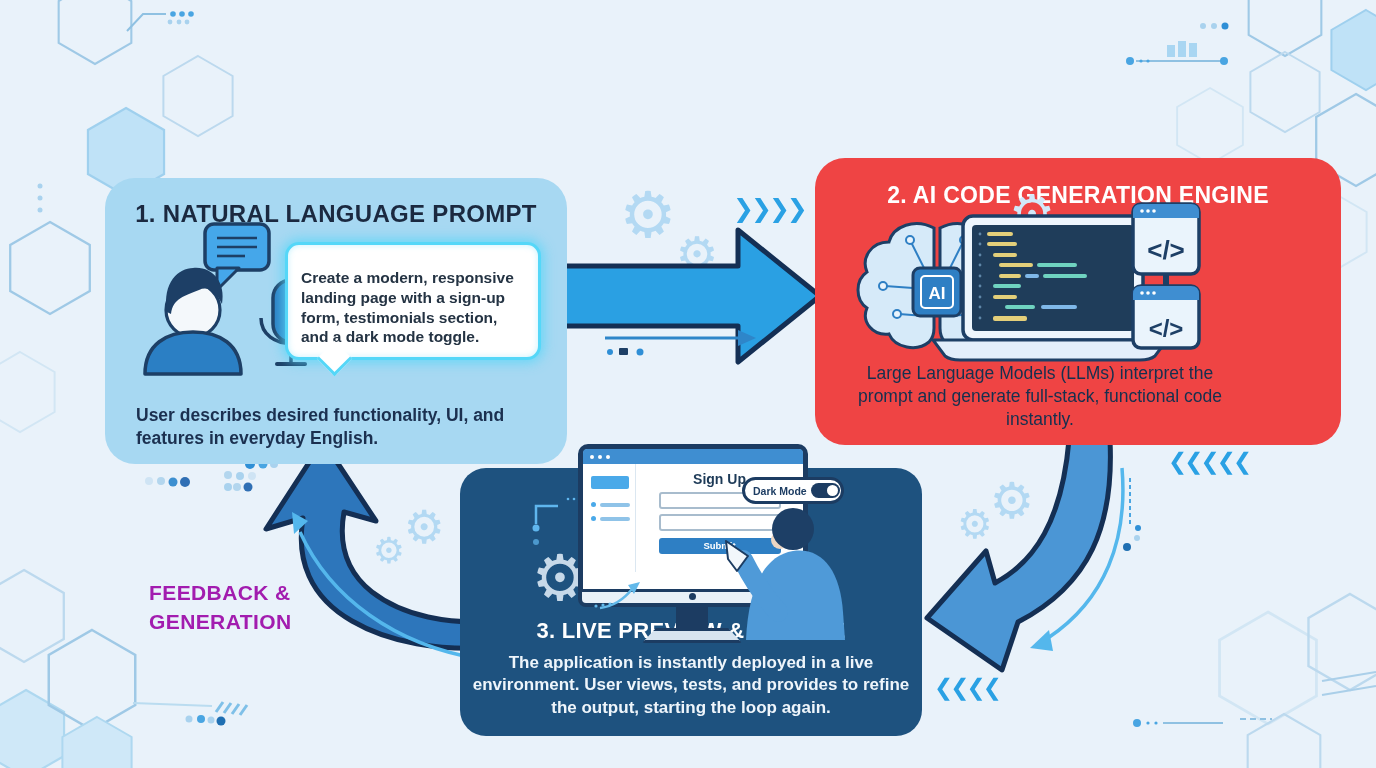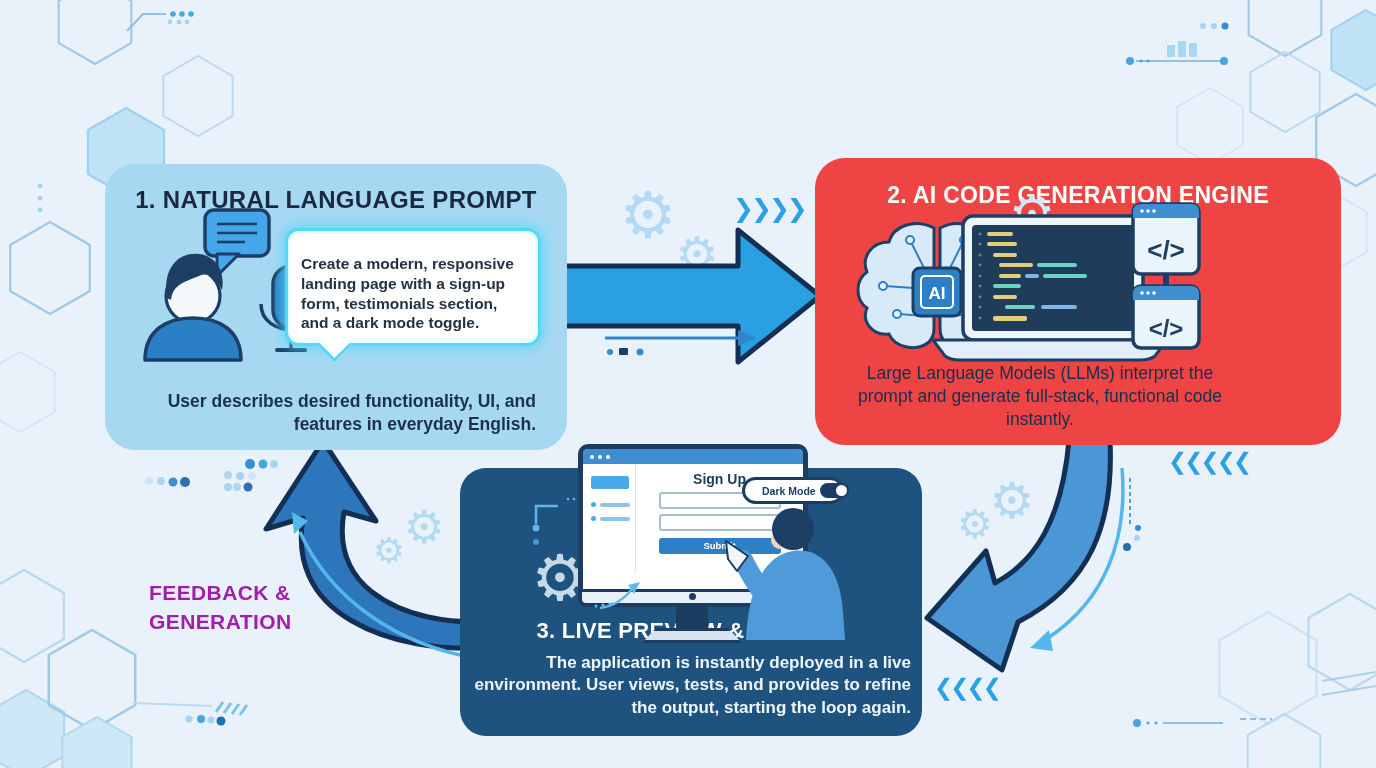--- a/index.html
+++ b/index.html
@@ -7,34 +7,34 @@
   .canvas{position:relative;width:1376px;height:768px;background:#e9f2fa;overflow:hidden;}
   svg{display:block;}
   .abs{position:absolute;}
   
   .title{position:absolute;top:36px;left:0;width:100%;text-align:center;
          font-size:47px;font-weight:800;color:#1c3860;letter-spacing:1px;}
   .subtitle{position:absolute;top:96px;left:0;width:100%;text-align:center;
          font-size:25px;font-weight:700;color:#23282e;letter-spacing:.8px;}
   
   .card{position:absolute;border-radius:30px;}
-  .card1{left:105px;top:164px;width:462px;height:286px;background:#a7d8f2;}
+  .card1{left:105px;top:178px;width:462px;height:286px;background:#a7d8f2;}
   .card2{left:815px;top:158px;width:526px;height:287px;background:#ef4444;}
   .card3{left:460px;top:468px;width:462px;height:268px;background:#1e527f;border-radius:26px;}
   .card1 .hd{position:absolute;top:22px;left:0;width:100%;text-align:center;
          font-size:24px;font-weight:800;color:#1b2940;letter-spacing:.3px;}
   .card2 .hd{position:absolute;top:24px;left:0;width:100%;text-align:center;
          font-size:23px;font-weight:800;color:#ffffff;letter-spacing:.3px;}
   .card3 .hd{position:absolute;top:150px;left:0;width:100%;text-align:center;
          font-size:22px;font-weight:800;color:#ffffff;letter-spacing:.3px;}
-  .cap1{position:absolute;top:226px;left:31px;width:400px;text-align:right;
+  .cap1{position:absolute;top:226px;left:31px;width:400px;text-align:left;
         font-size:17.5px;font-weight:600;color:#1b3050;line-height:1.3;}
   .cap2{position:absolute;top:204px;left:25px;width:400px;text-align:center;
         font-size:17.5px;font-weight:400;color:#14304f;line-height:1.32;}
-  .cap3{position:absolute;top:184px;left:11px;width:440px;text-align:right;
+  .cap3{position:absolute;top:184px;left:11px;width:440px;text-align:center;
         font-size:17px;font-weight:600;color:#eef5fb;line-height:1.32;}
   
   .pbubble{position:absolute;left:180px;top:64px;width:256px;height:118px;background:#ffffff;
         border:3px solid #55d7f8;border-radius:14px;
         box-shadow:0 0 12px 3px rgba(90,214,248,.8), inset 0 0 6px rgba(90,214,248,.35);
         box-sizing:border-box;padding:23px 13px;font-size:15.5px;font-weight:600;
         color:#243343;line-height:1.28;}
   .pbubble:after{content:"";position:absolute;left:34px;bottom:-14px;width:22px;height:22px;
         background:#fff;border-right:3px solid #55d7f8;border-bottom:3px solid #55d7f8;
         transform:rotate(45deg);}
@@ -66,21 +66,21 @@
   .mon-chin{position:absolute;left:578px;top:592px;width:230px;height:15px;background:#e9f1f8;
         border:4px solid #1c3c62;border-top:none;border-radius:0 0 8px 8px;box-sizing:border-box;}
   .mon-chin i{position:absolute;left:50%;top:1px;width:7px;height:7px;margin-left:-4px;border-radius:50%;background:#1c3c62;}
   .mon-neck{position:absolute;left:676px;top:606px;width:32px;height:24px;background:#1c3c62;}
   .mon-base{position:absolute;left:642px;top:628px;width:100px;height:15px;background:#d7e4f0;
         border:3px solid #1c3c62;box-sizing:border-box;
         clip-path:polygon(14% 0,86% 0,100% 100%,0 100%);border-radius:3px;}
   
   .dm-pill{position:absolute;left:742px;top:477px;width:102px;height:27px;background:#fff;
         border:3px solid #1c3c62;border-radius:15px;box-sizing:border-box;
-        display:flex;align-items:center;gap:4px;padding:0 3px 0 17px;}
+        display:flex;align-items:center;gap:4px;padding:0 3px 0 8px;}
   .dm-label{font-size:10.5px;font-weight:800;color:#1c3c62;white-space:nowrap;}
   .dm-toggle{width:29px;height:15px;background:#1c3c62;border-radius:8px;position:relative;flex:none;}
   .dm-knob{position:absolute;right:2px;top:2px;width:11px;height:11px;border-radius:50%;background:#fff;}
 </style>
 </head>
 <body>
 
 <div class="canvas">
 
   <svg class="abs" style="left:0;top:0" width="1376" height="768" viewBox="0 0 1376 768">

